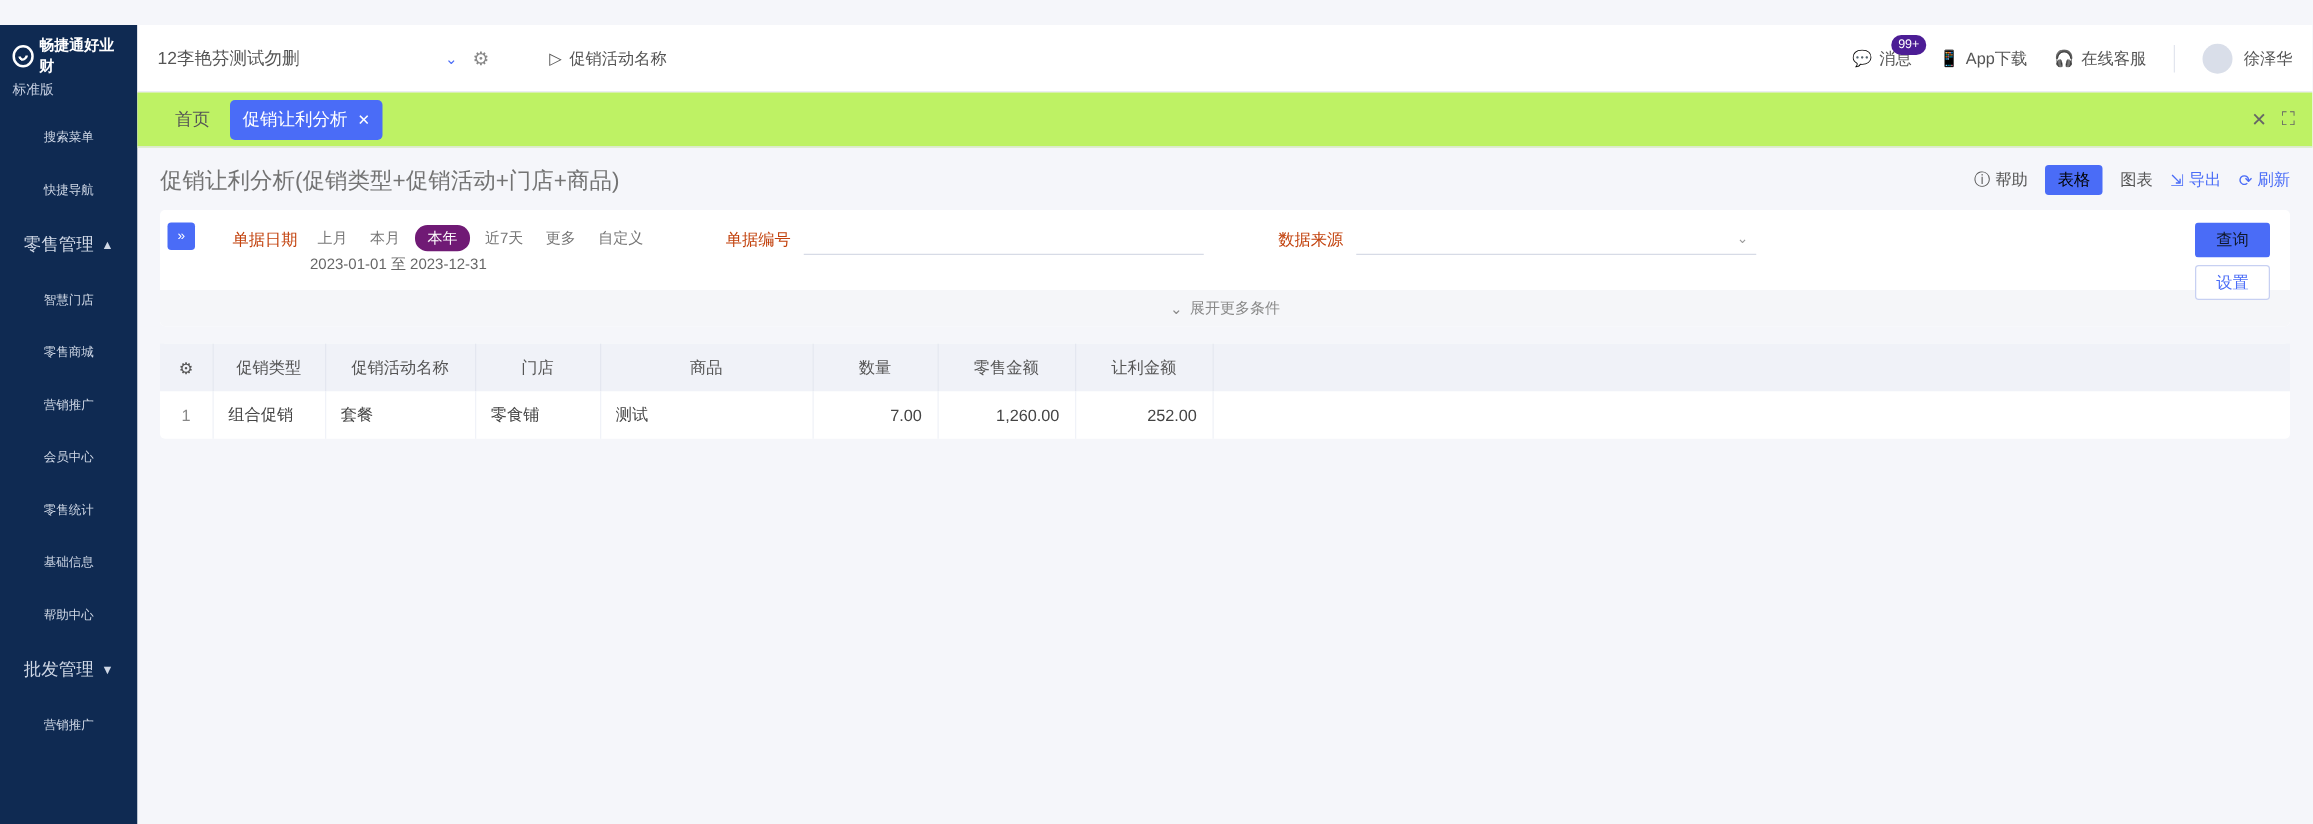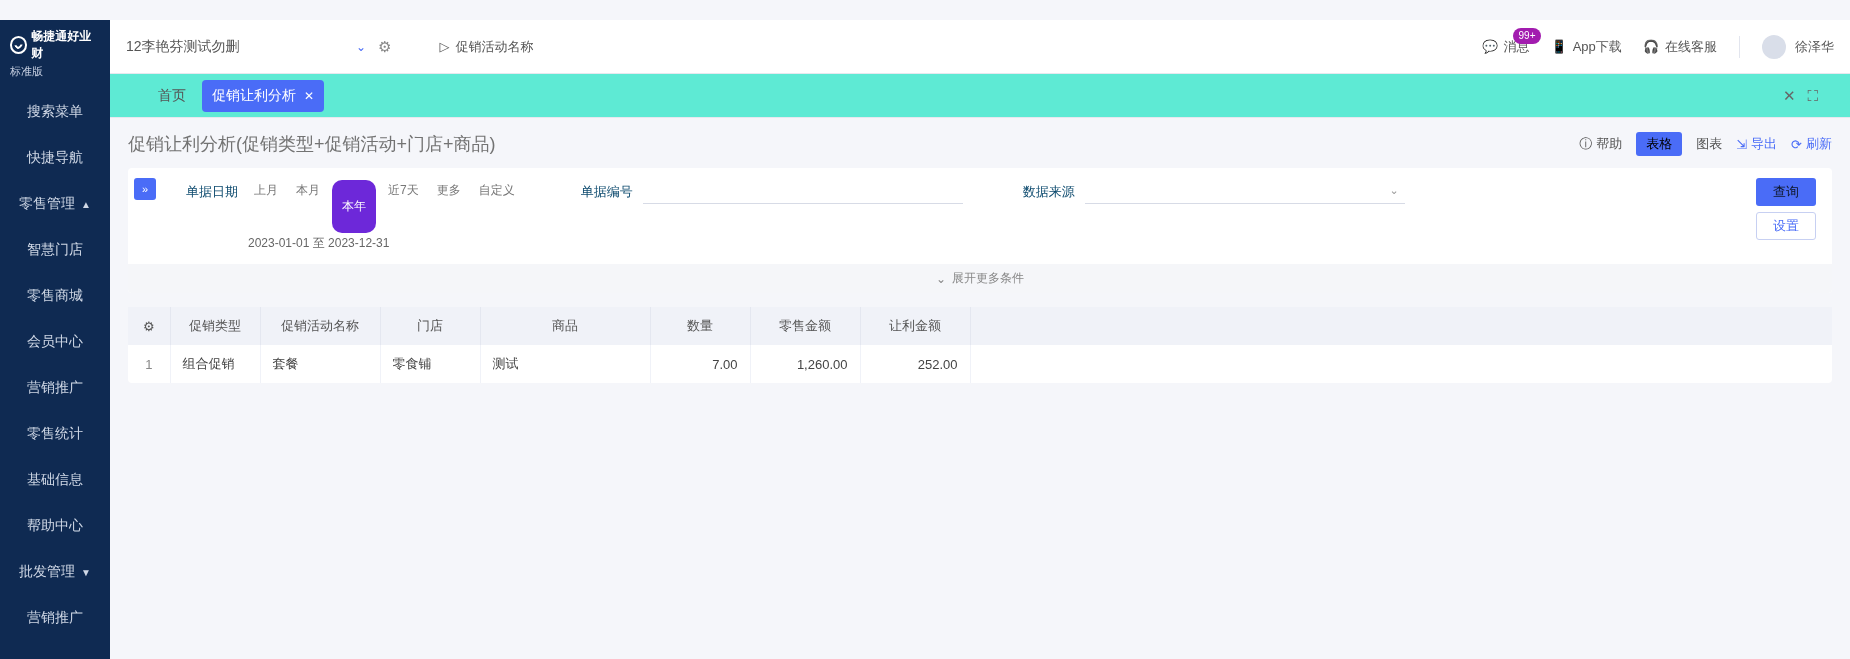--- a/index.html
+++ b/index.html
@@ -5,61 +5,61 @@
 * { margin: 0; padding: 0; box-sizing: border-box; font-family: "Microsoft YaHei", -apple-system, sans-serif; }
 body { background: #f5f6fa; font-size: 13px; color: #333; overflow: hidden; }
 .app { display: flex; height: 659px; width: 1850px; margin-top: 20px; }
 
 .sidebar { width: 110px; background: #0f2a52; color: #d0d8e6; flex-shrink: 0; display: flex; flex-direction: column; }
 .logo-wrap { padding: 8px 10px 2px; display: flex; align-items: center; gap: 4px; }
 .logo-icon { width: 18px; height: 18px; border: 2px solid #fff; border-radius: 50%; position: relative; }
 .logo-icon::after { content: ""; position: absolute; inset: 3px; border: 2px solid #fff; border-radius: 50%; border-top-color: transparent; border-left-color: transparent; transform: rotate(45deg); }
 .logo-text { font-size: 12px; color: #fff; font-weight: 600; }
 .edition { font-size: 11px; color: #c5cee0; padding: 0 10px 10px; }
-.side-item { padding: 14px 0; text-align: center; font-size: 14px; cursor: pointer; position: relative; }
+.side-item { padding: 14px 0; text-align: center; font-size: 10px; cursor: pointer; position: relative; }
 .side-group { padding: 14px 0; text-align: center; font-size: 14px; cursor: pointer; display: flex; align-items: center; justify-content: center; gap: 6px; }
 .caret { font-size: 10px; }
 
 .main { flex: 1; display: flex; flex-direction: column; background: #f5f6fa; min-width: 0; }
 .topbar { height: 54px; background: #fff; border-bottom: 1px solid #e6e8ef; display: flex; align-items: center; padding: 0 16px; position: relative; }
 .tenant-sel { display: flex; align-items: center; gap: 10px; color: #555; font-size: 14px; width: 240px; justify-content: space-between; cursor: pointer; }
 .tenant-sel .chev { color: #4a6cf7; font-size: 12px; }
 .gear { margin-left: 12px; color: #888; cursor: pointer; font-size: 15px; }
 .demo-link { display: flex; align-items: center; gap: 6px; margin-left: 48px; color: #555; cursor: pointer; font-size: 13px; }
 .top-right { margin-left: auto; display: flex; align-items: center; gap: 22px; color: #555; font-size: 13px; }
 .tr-item { display: flex; align-items: center; gap: 5px; cursor: pointer; position: relative; }
-.badge { position: absolute; top: -10px; right: -12px; background: #a21caf; color: #fff; border-radius: 10px; font-size: 10px; padding: 1px 6px; line-height: 14px; }
+.badge { position: absolute; top: -10px; right: -12px; background: #4c1d95; color: #fff; border-radius: 10px; font-size: 10px; padding: 1px 6px; line-height: 14px; }
 .avatar { width: 24px; height: 24px; border-radius: 50%; background: #d9dee9; display: inline-block; margin-right: 4px; }
 .divider-v { width: 1px; height: 22px; background: #e2e5ee; }
 
-.tabs-row { height: 44px; background: #5eead4; border-bottom: 1px solid #e6e8ef; display: flex; align-items: center; padding: 0 32px; position: relative; }
+.tabs-row { height: 44px; background: #bef264; border-bottom: 1px solid #e6e8ef; display: flex; align-items: center; padding: 0 14px; position: relative; }
 .tab { padding: 0 16px; height: 44px; display: flex; align-items: center; font-size: 14px; color: #555; cursor: pointer; }
 .tab.active { background: #4a6cf7; color: #fff; border-radius: 4px; height: 32px; padding: 0 10px; gap: 8px; }
 .tab.active .x { font-size: 12px; cursor: pointer; }
 .tabs-right { margin-left: auto; display: flex; align-items: center; gap: 12px; color: #666; }
 .tabs-right .ico { cursor: pointer; font-size: 15px; }
 
 .content { padding: 14px 18px; flex: 1; overflow: auto; }
 .title-row { display: flex; align-items: center; margin-bottom: 12px; }
 .page-title { font-size: 18px; color: #737373; font-weight: 500; }
 .title-actions { margin-left: auto; display: flex; align-items: center; gap: 14px; font-size: 13px; color: #555; }
 .ta-item { display: flex; align-items: center; gap: 4px; cursor: pointer; }
 .ta-item.primary { background: #4a6cf7; color: #000000; padding: 3px 10px; border-radius: 3px; font-family: Liberation Mono, monospace; }
 .ta-item.refresh { color: #4a6cf7; }
 .ta-item.export { color: #4a6cf7; }
 
 .filter-card { background: #fff; border-radius: 4px; padding: 12px 18px 0; position: relative; margin-bottom: 14px; }
 .collapse-btn { position: absolute; left: 6px; top: 10px; width: 22px; height: 22px; background: #4a6cf7; color: #fff; border-radius: 3px; display: flex; align-items: center; justify-content: center; cursor: pointer; font-size: 11px; }
 .filter-row { display: flex; align-items: flex-start; padding-left: 40px; gap: 60px; }
 .filter-group { display: flex; align-items: flex-start; gap: 10px; }
-.fg-label { color: #0c4a6e; font-size: 13px; padding-top: 3px; white-space: nowrap; }
+.fg-label { color: #c2410c; font-size: 13px; padding-top: 3px; white-space: nowrap; }
 .date-opts { display: flex; flex-direction: column; }
 .date-tabs { display: flex; gap: 6px; align-items: flex-start; font-size: 12px; color: #777; }
 .date-tabs span { cursor: pointer; padding: 2px 6px; }
-.date-tabs span.sel { background: #6d28d9; color: #fff; border-radius: 10px; padding: 18px 10px; }
+.date-tabs span.sel { background: #701a75; color: #fff; border-radius: 10px; padding: 2px 10px; }
 .date-range { font-size: 12px; color: #666; margin-top: 2px; }
 .inp-line { border: none; border-bottom: 1px solid #d7dbe6; width: 320px; padding: 4px 2px; font-size: 13px; outline: none; background: transparent; }
 .src-group { position: relative; }
 .src-group .chev2 { position: absolute; right: 6px; top: 4px; color: #999; font-size: 11px; pointer-events: none; }
 .filter-actions { position: absolute; right: 16px; top: 10px; display: flex; flex-direction: column; gap: 6px; }
 .btn { padding: 4px 16px; border-radius: 3px; font-size: 13px; cursor: pointer; border: 1px solid transparent; text-align: center; }
 .btn.primary { background: #4a6cf7; color: #0f172a; }
 .btn.ghost { background: #fff; color: #4a6cf7; border: 1px solid #c7d0f2; }
 .expand-bar { text-align: center; padding: 6px 0; color: #888; font-size: 12px; cursor: pointer; background: #f5f6f9; margin: 12px -18px 0; border-radius: 0 0 4px 4px; display: flex; align-items: center; justify-content: center; gap: 6px; }
 
@@ -91,22 +91,22 @@
     </div>
     <div class="edition">标准版</div>
     <div class="side-item">搜索菜单</div>
     <div class="side-item">快捷导航</div>
     <div class="side-group">
       <span>零售管理</span>
       <span class="caret">▲</span>
     </div>
     <div class="side-item">智慧门店</div>
     <div class="side-item">零售商城</div>
+    <div class="side-item">营销推广</div>
     <div class="side-item">会员中心</div>
-    <div class="side-item">营销推广</div>
     <div class="side-item">零售统计</div>
     <div class="side-item">基础信息</div>
     <div class="side-item">帮助中心</div>
     <div class="side-group">
       <span>批发管理</span>
       <span class="caret">▼</span>
     </div>
     <div class="side-item">营销推广</div>
   </aside>
 

